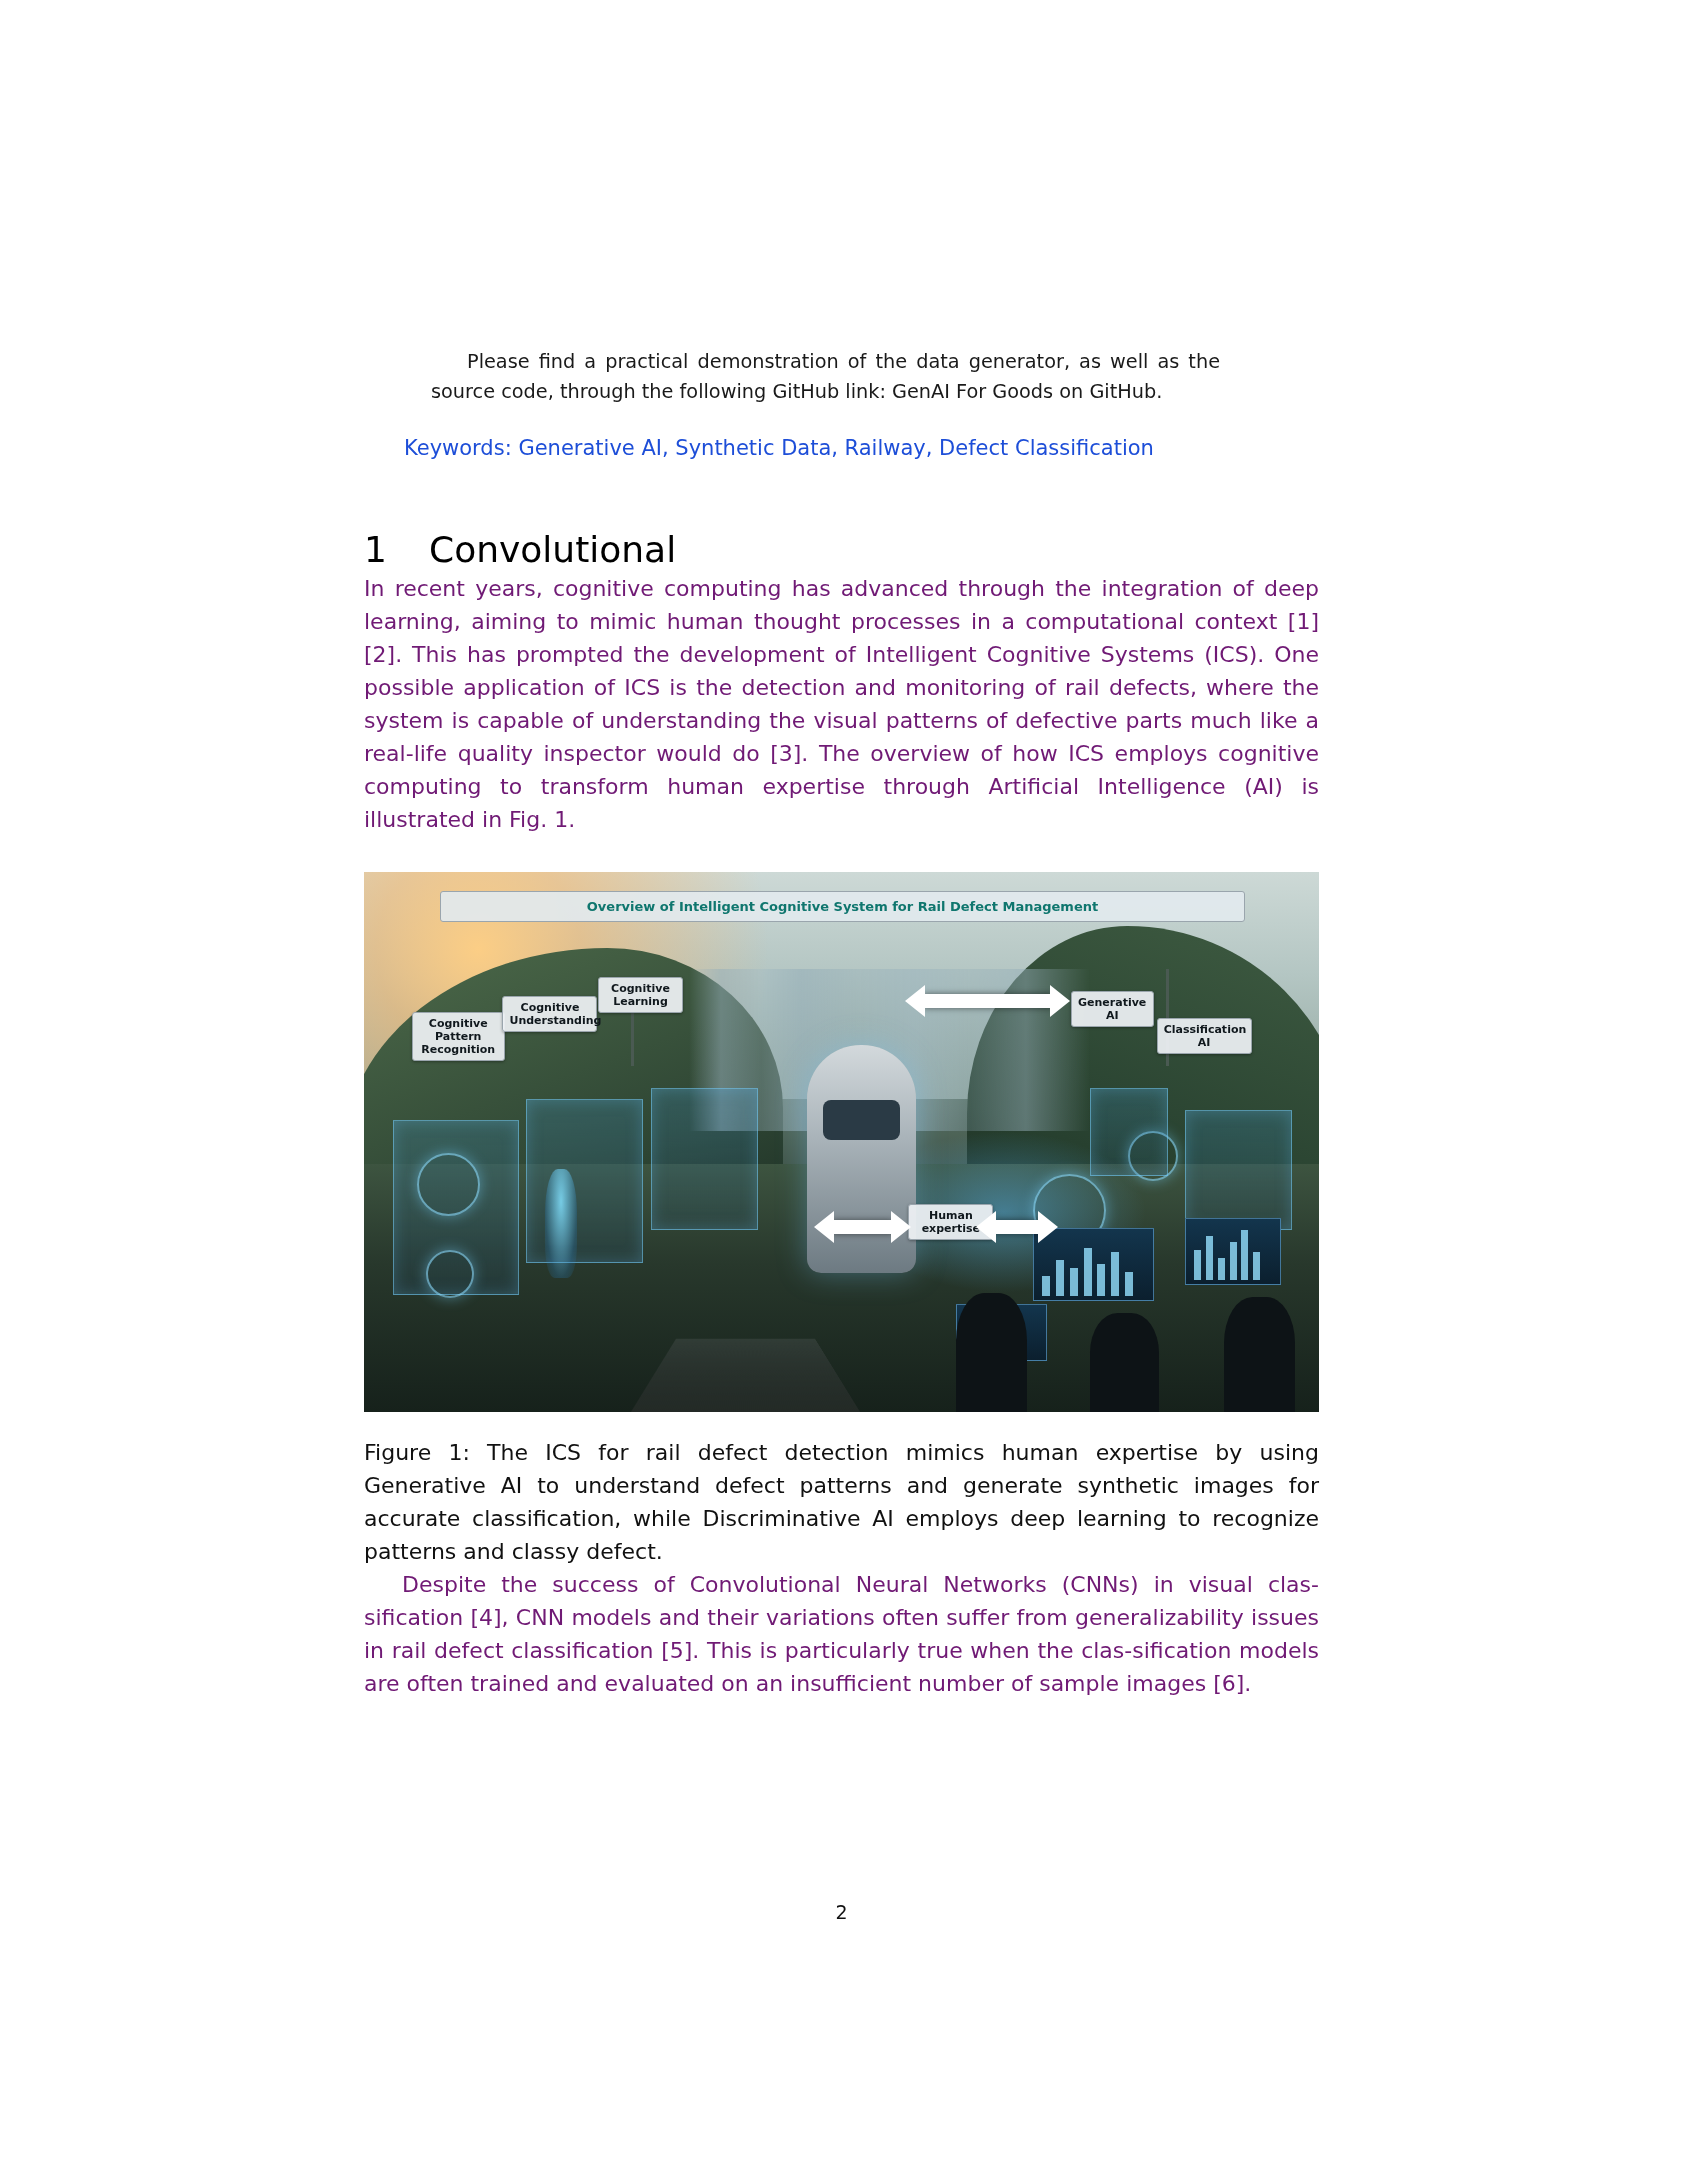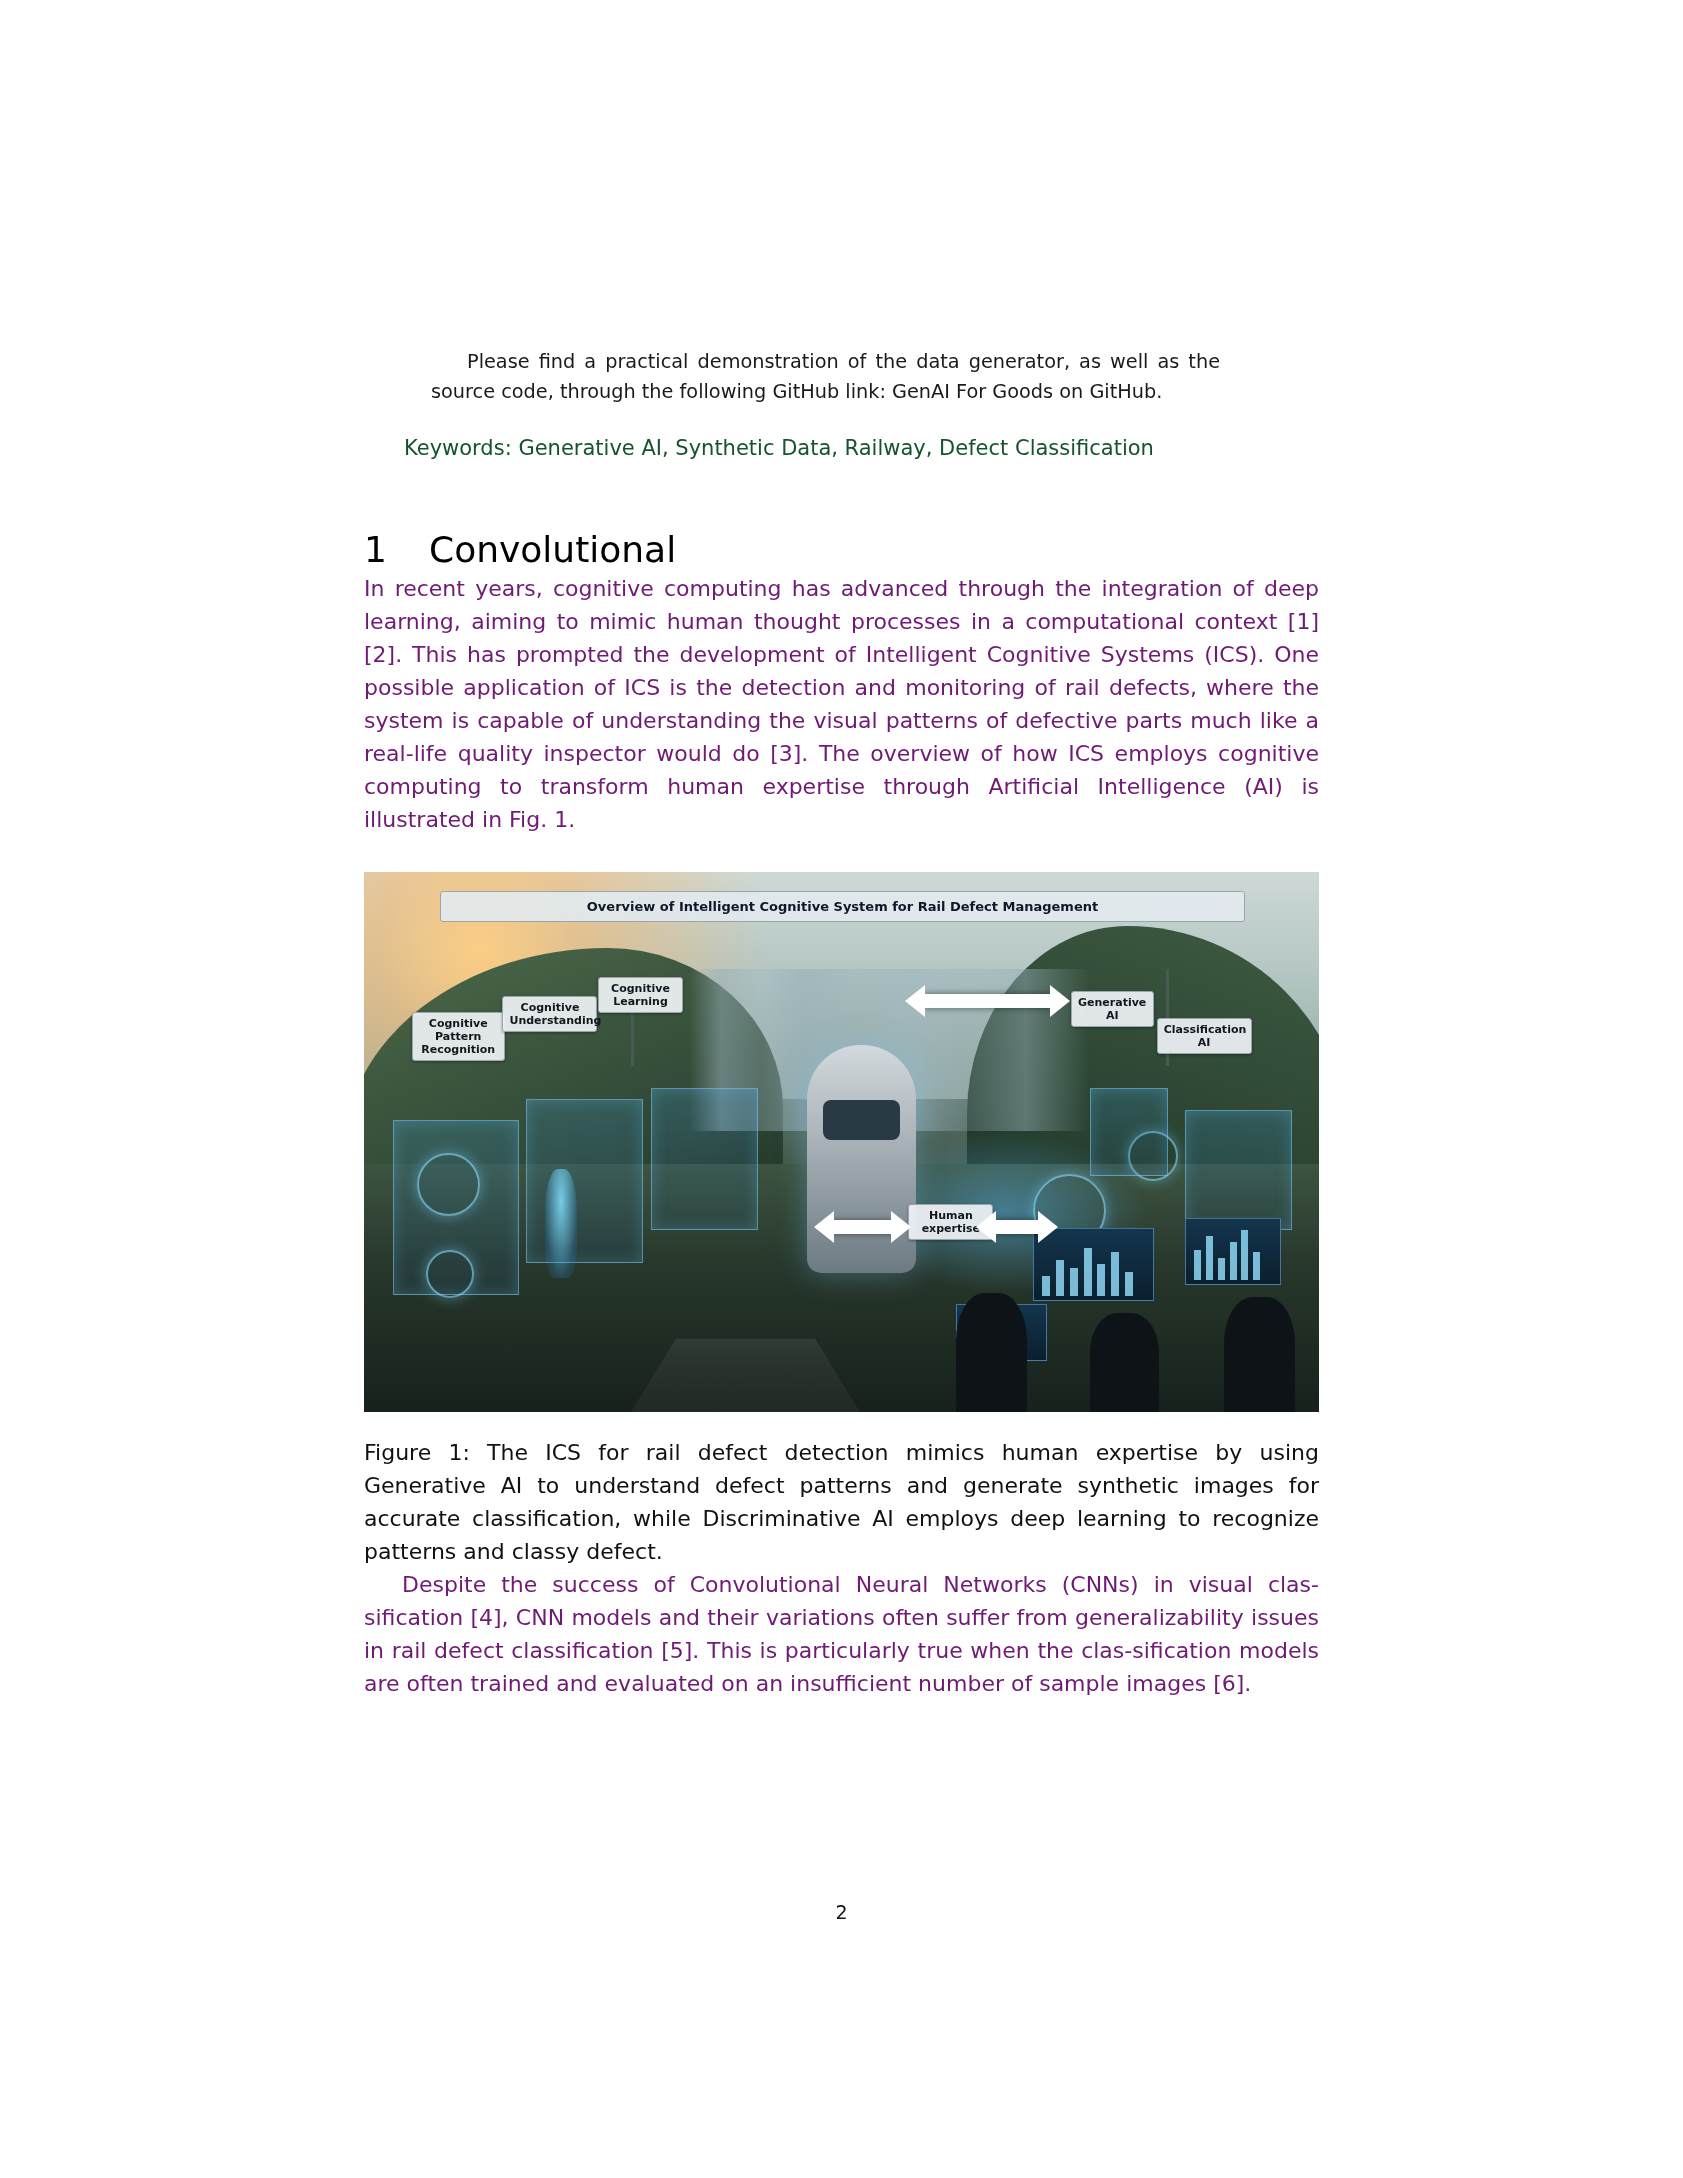--- a/index.html
+++ b/index.html
@@ -39,21 +39,21 @@
     color: #1a1a1a;
   }
   .abstract-tail .indent { display: inline-block; width: 36px; }
 
   .keywords {
     margin-top: 26px;
     margin-left: 40px;
     width: 891px;
     font-size: 21px;
     line-height: 30px;
-    color: #14532d;
+    color: #1d4ed8;
   }
 
   
   .section-heading {
     margin-top: 65px;
     font-size: 36px;
     line-height: 44px;
     font-weight: 400;
     color: #000;
     display: flex;
@@ -205,21 +205,21 @@
   .title-bar {
     position: absolute;
     left: 8%; top: 3.5%;
     width: 84%;
     background: rgba(226,233,238,0.92);
     border: 1px solid #9aa5ad;
     border-radius: 3px;
     text-align: center;
     font-size: 13px;
     font-weight: bold;
-    color: #0f172a;
+    color: #0f766e;
     padding: 7px 0;
   }
   .arrow {
     position: absolute;
     height: 14px;
     background: #ffffff;
     box-shadow: 0 0 6px rgba(0,0,0,0.5);
   }
   .arrow:before, .arrow:after {
     content: "";

